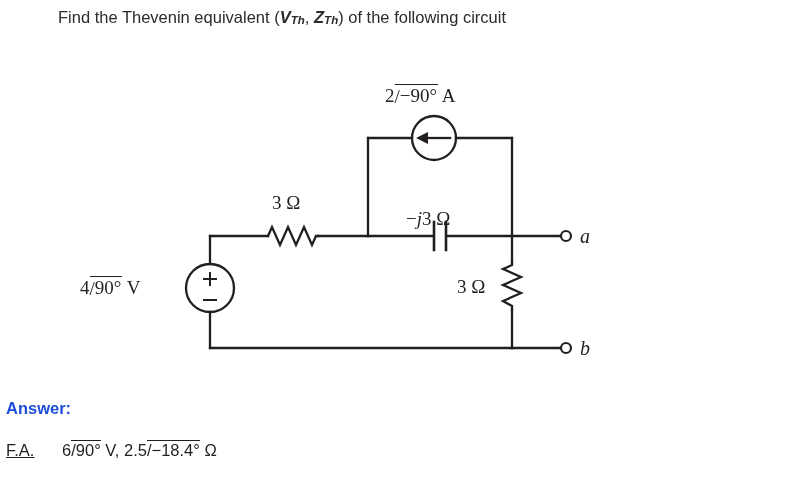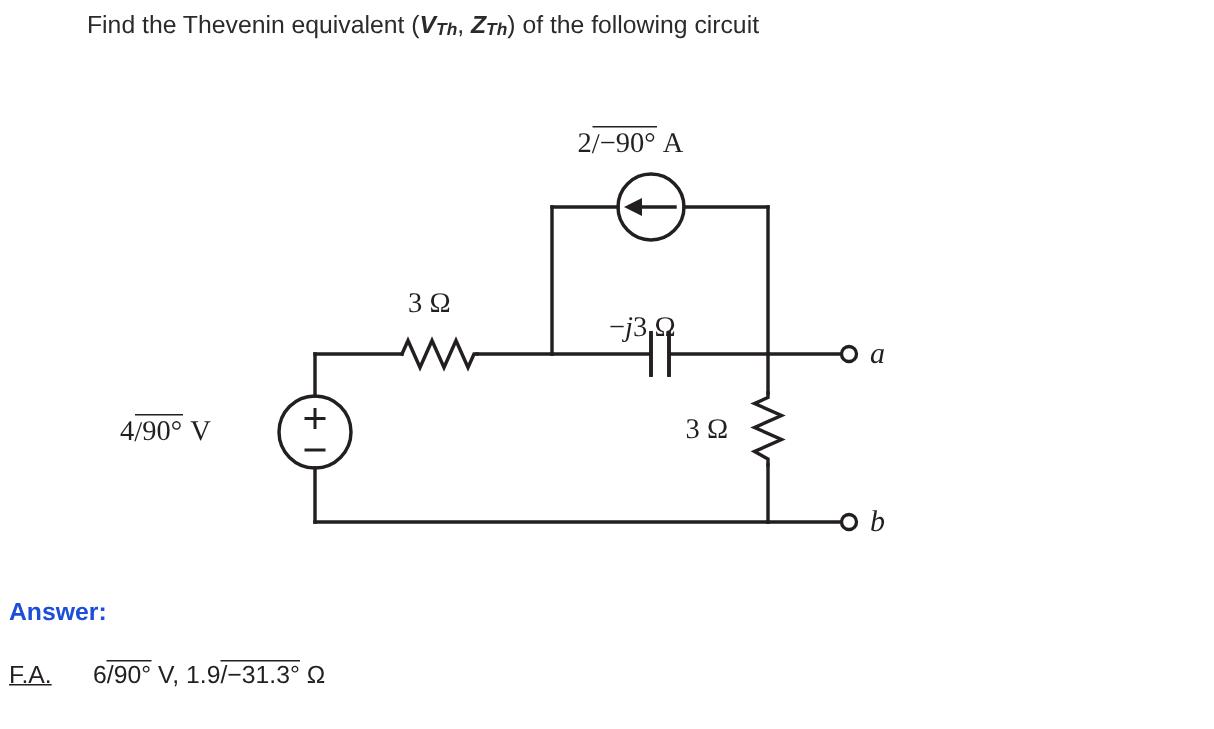--- a/index.html
+++ b/index.html
@@ -182,17 +182,17 @@
     <div class="clabel" style="left:457px; top:276px;">3 Ω</div>
 
     <div class="clabel term" style="left:580px; top:225px;">a</div>
     <div class="clabel term" style="left:580px; top:337px;">b</div>
   </div>
 
   <div class="answer-label">Answer:</div>
 
   <div class="answer-row">
     <span class="fa">F.A.</span><span>6</span><span class="angs"><span>/</span><span>90°</span></span>
-    <span>V</span><span>, </span><span>1.9</span><span class="angs"><span>/</span><span>−31.3°</span></span>
+    <span>V</span><span>, </span><span>2.5</span><span class="angs"><span>/</span><span>−18.4°</span></span>
     <span>Ω</span>
   </div>
 
 </div>
 
 </body></html>

